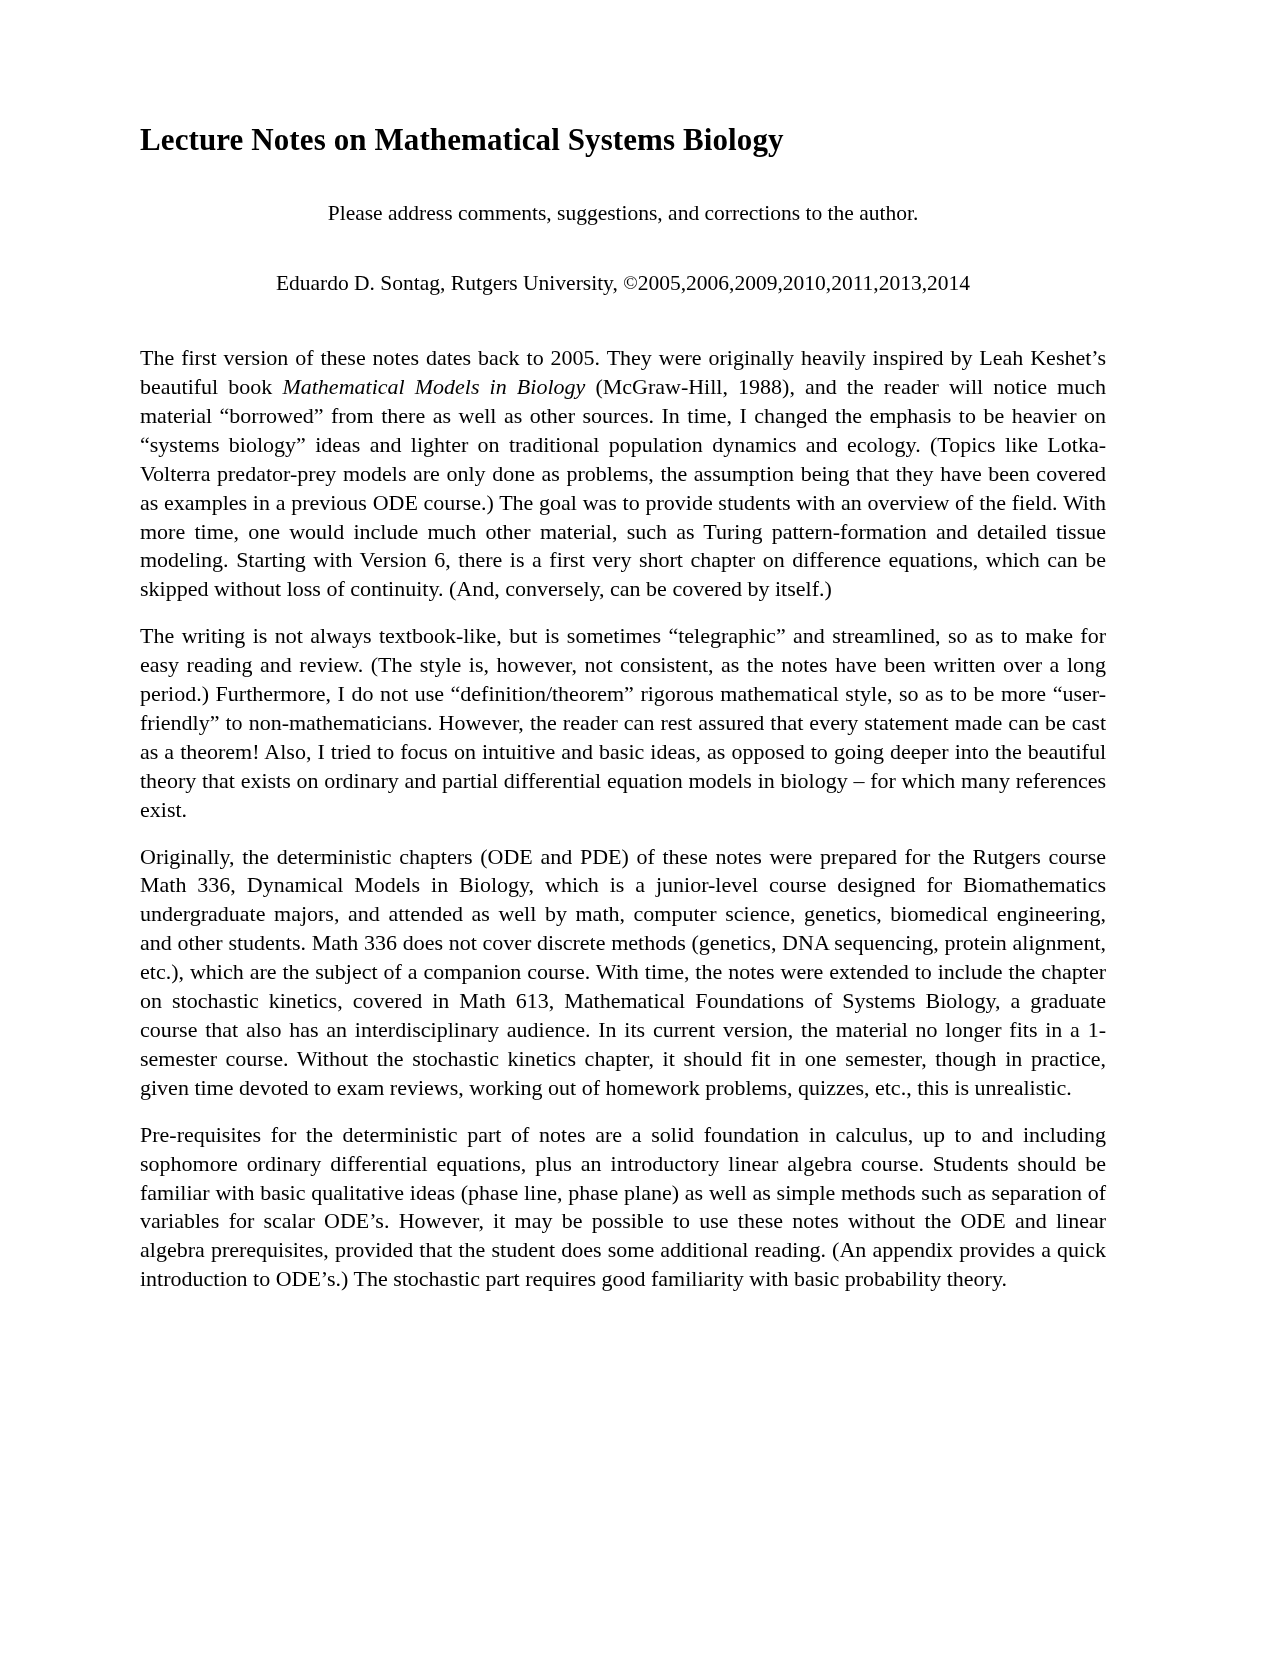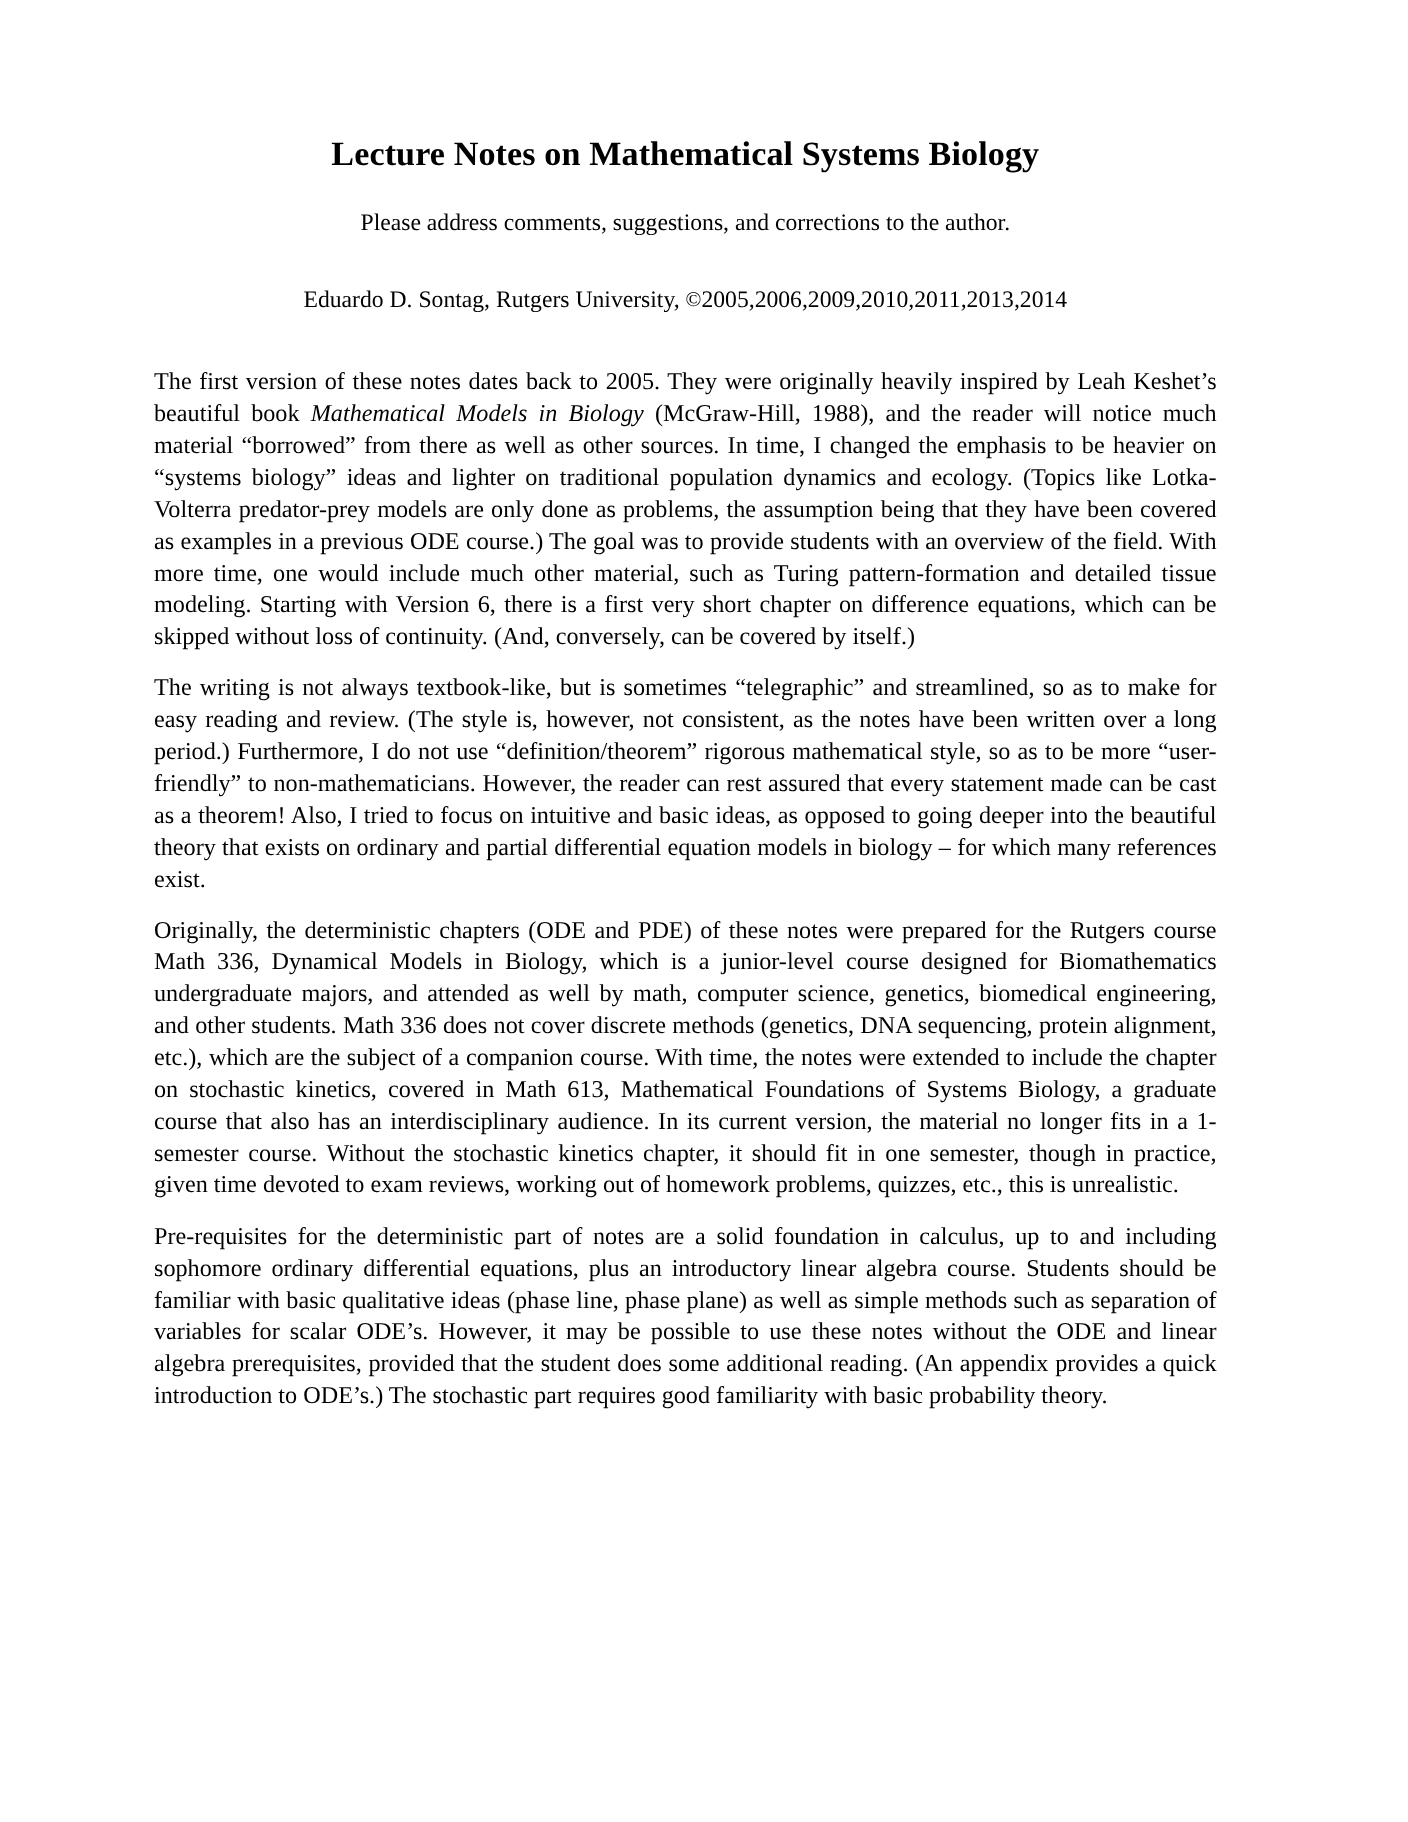--- a/index.html
+++ b/index.html
@@ -19,38 +19,37 @@
   }
   .content {
     position: absolute;
     left: 140px;
     top: 0;
     width: 966px;
   }
   .doc-title {
     font-size: 31px;
     font-weight: bold;
-    text-align: center;
     line-height: 1.2;
     margin: 0;
     padding-top: 121px;
     letter-spacing: 0.1px;
   }
   .version-line {
     font-size: 21.5px;
     font-style: italic;
     text-align: center;
     margin: 0;
     padding-top: 35px;
     line-height: 1.3;
   }
   .contact-line {
     font-size: 21.5px;
     text-align: center;
-    margin: 4px;
+    margin: 15px;
     padding-top: 27px;
     line-height: 1.3;
   }
   .author-line {
     font-size: 21.5px;
     text-align: center;
     margin: 16px;
     padding-top: 26px;
     line-height: 1.3;
   }

